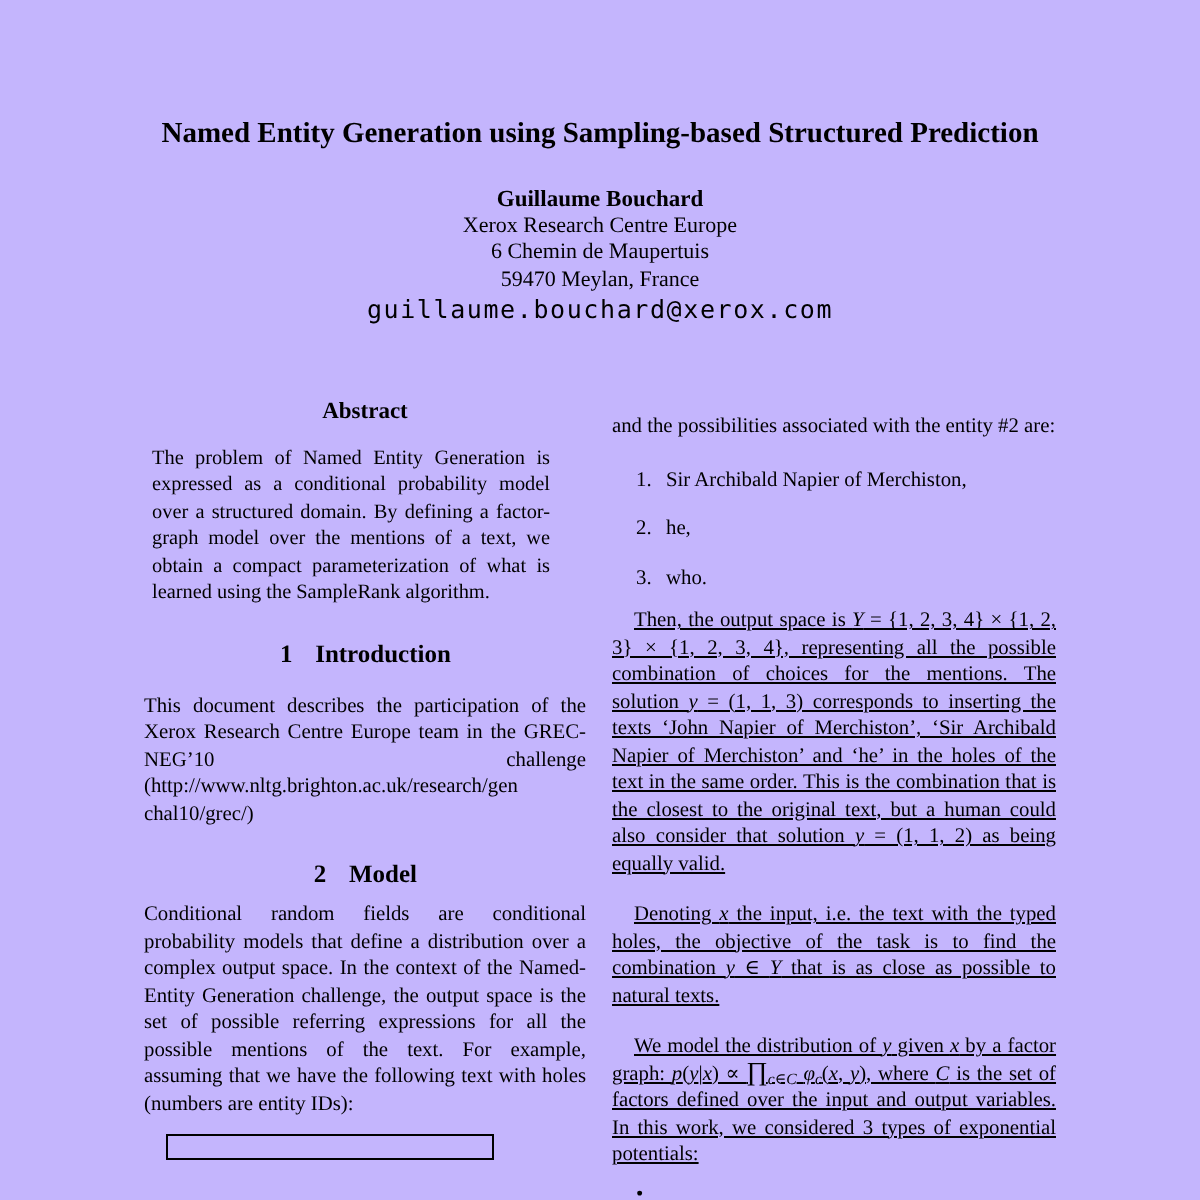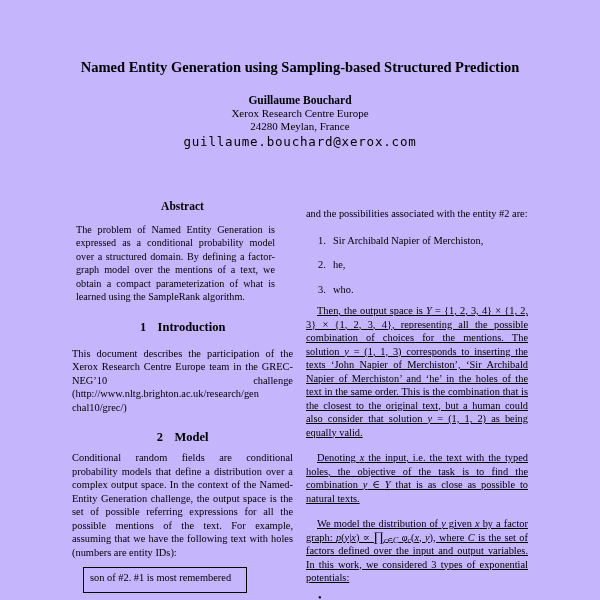--- a/index.html
+++ b/index.html
@@ -101,40 +101,40 @@
 </head>
 <body>
 
 <div class="page">
 
   <div class="title">Named Entity Generation using Sampling-based Structured Prediction</div>
 
   <div class="author-block">
     <div class="author-name">Guillaume Bouchard</div>
     <div class="affil">Xerox Research Centre Europe</div>
-    <div class="affil">24280 Meylan, France</div>
+    <div class="affil">6 Chemin de Maupertuis</div>
+    <div class="affil">59470 Meylan, France</div>
     <div class="email">guillaume.bouchard@xerox.com</div>
   </div>
 
   <div class="col col-left">
     <div class="abstract-heading">Abstract</div>
     <div class="abstract-body">The problem of Named Entity Generation is expressed as a conditional probability model over a structured domain. By defining a factor-graph model over the mentions of a text, we obtain a compact parameterization of what is learned using the SampleRank algorithm.</div>
 
     <div class="sec-head">
       <span class="sec-num">1</span><span>Introduction</span>
     </div>
     <div class="para flow"><span>This document describes the participation of the Xerox Research Centre Europe team in the GREC-NEG’10 challenge </span><span class="seg-nowrap">(http://www.nltg.brighton.ac.uk/research/gen</span><br><span>chal10/grec/)</span></div>
 
     <div class="sec-head">
       <span class="sec-num">2</span><span>Model</span>
     </div>
     <div class="para">Conditional random fields are conditional probability models that define a distribution over a complex output space. In the context of the Named-Entity Generation challenge, the output space is the set of possible referring expressions for all the possible mentions of the text. For example, assuming that we have the following text with holes (numbers are entity IDs):</div>
 
     <div class="example-box">
-      <div>son of #2. #1 is most remembered</div>
     </div>
   </div>
 
   <div class="col col-right">
     <div class="para flow">and the possibilities associated with the entity #2 are:</div>
 
     <div class="list-item first">
       <span class="li-num">1.</span>
       <span class="li-text">Sir Archibald Napier of Merchiston,</span>
     </div>

